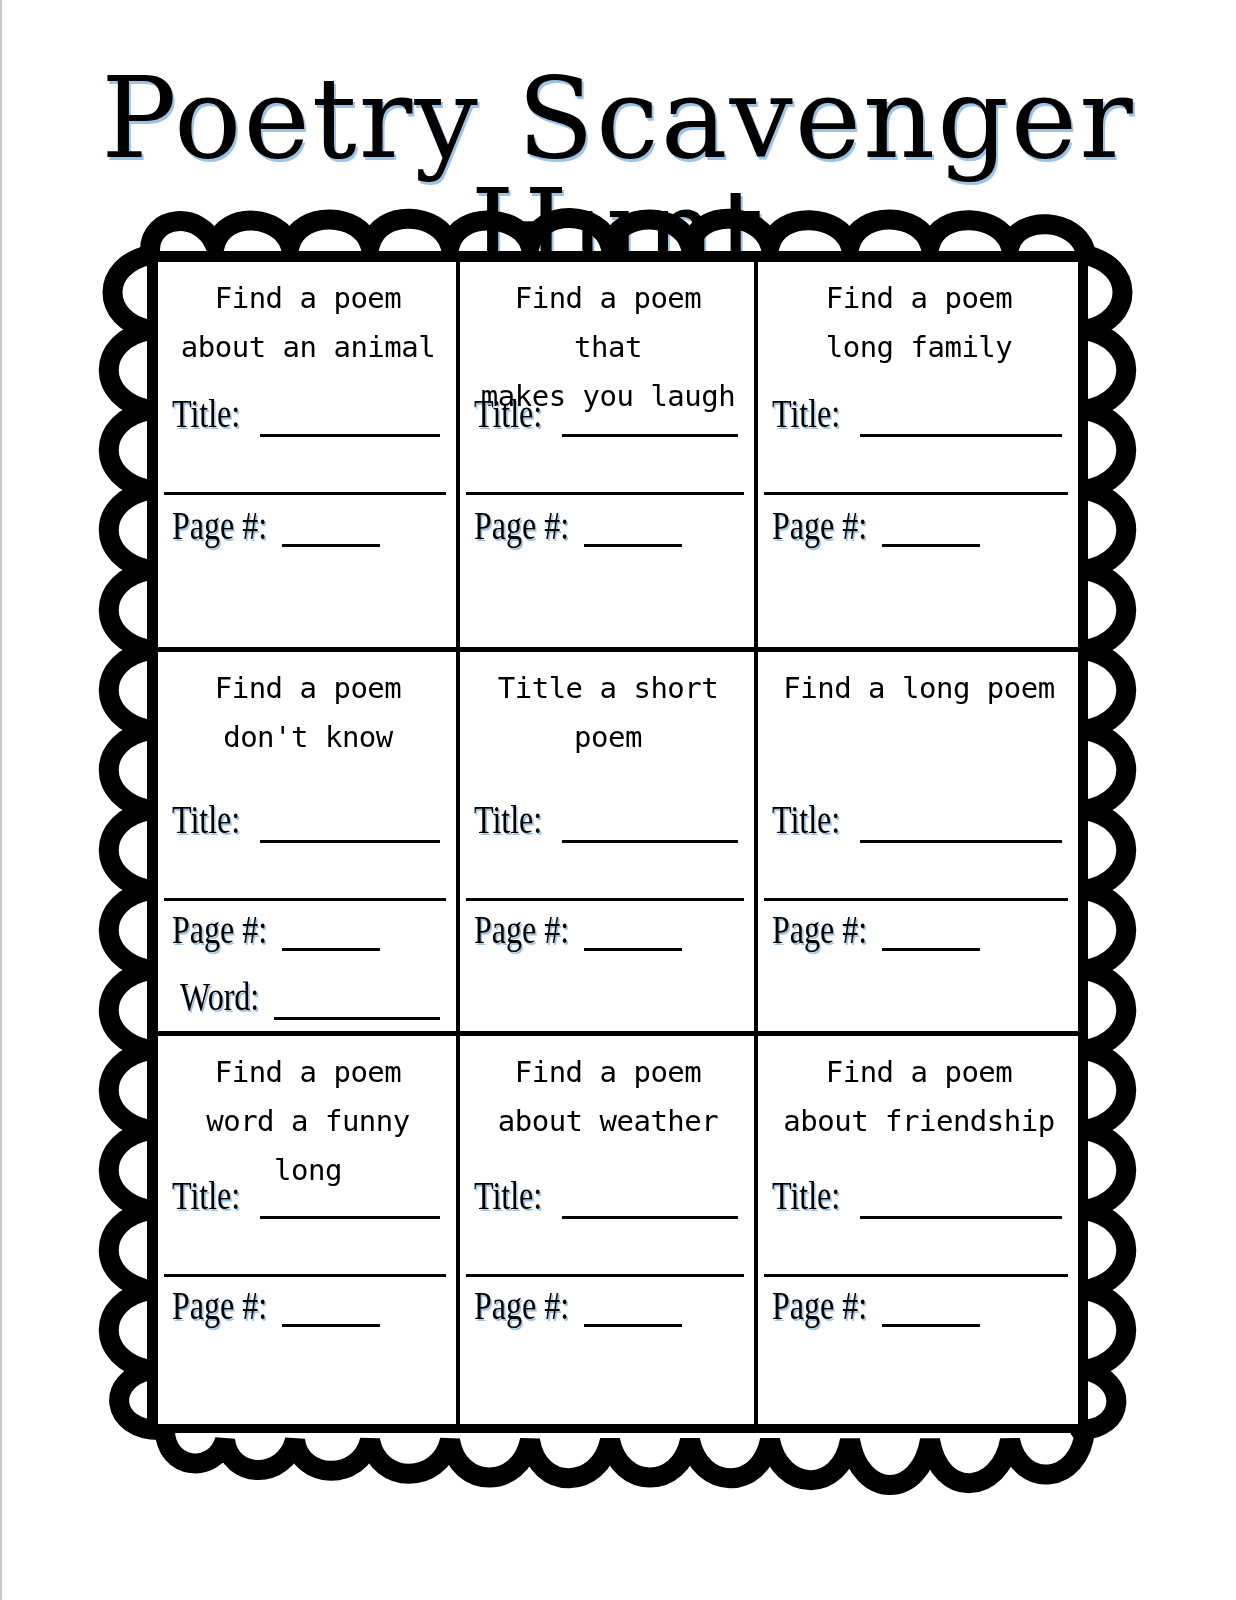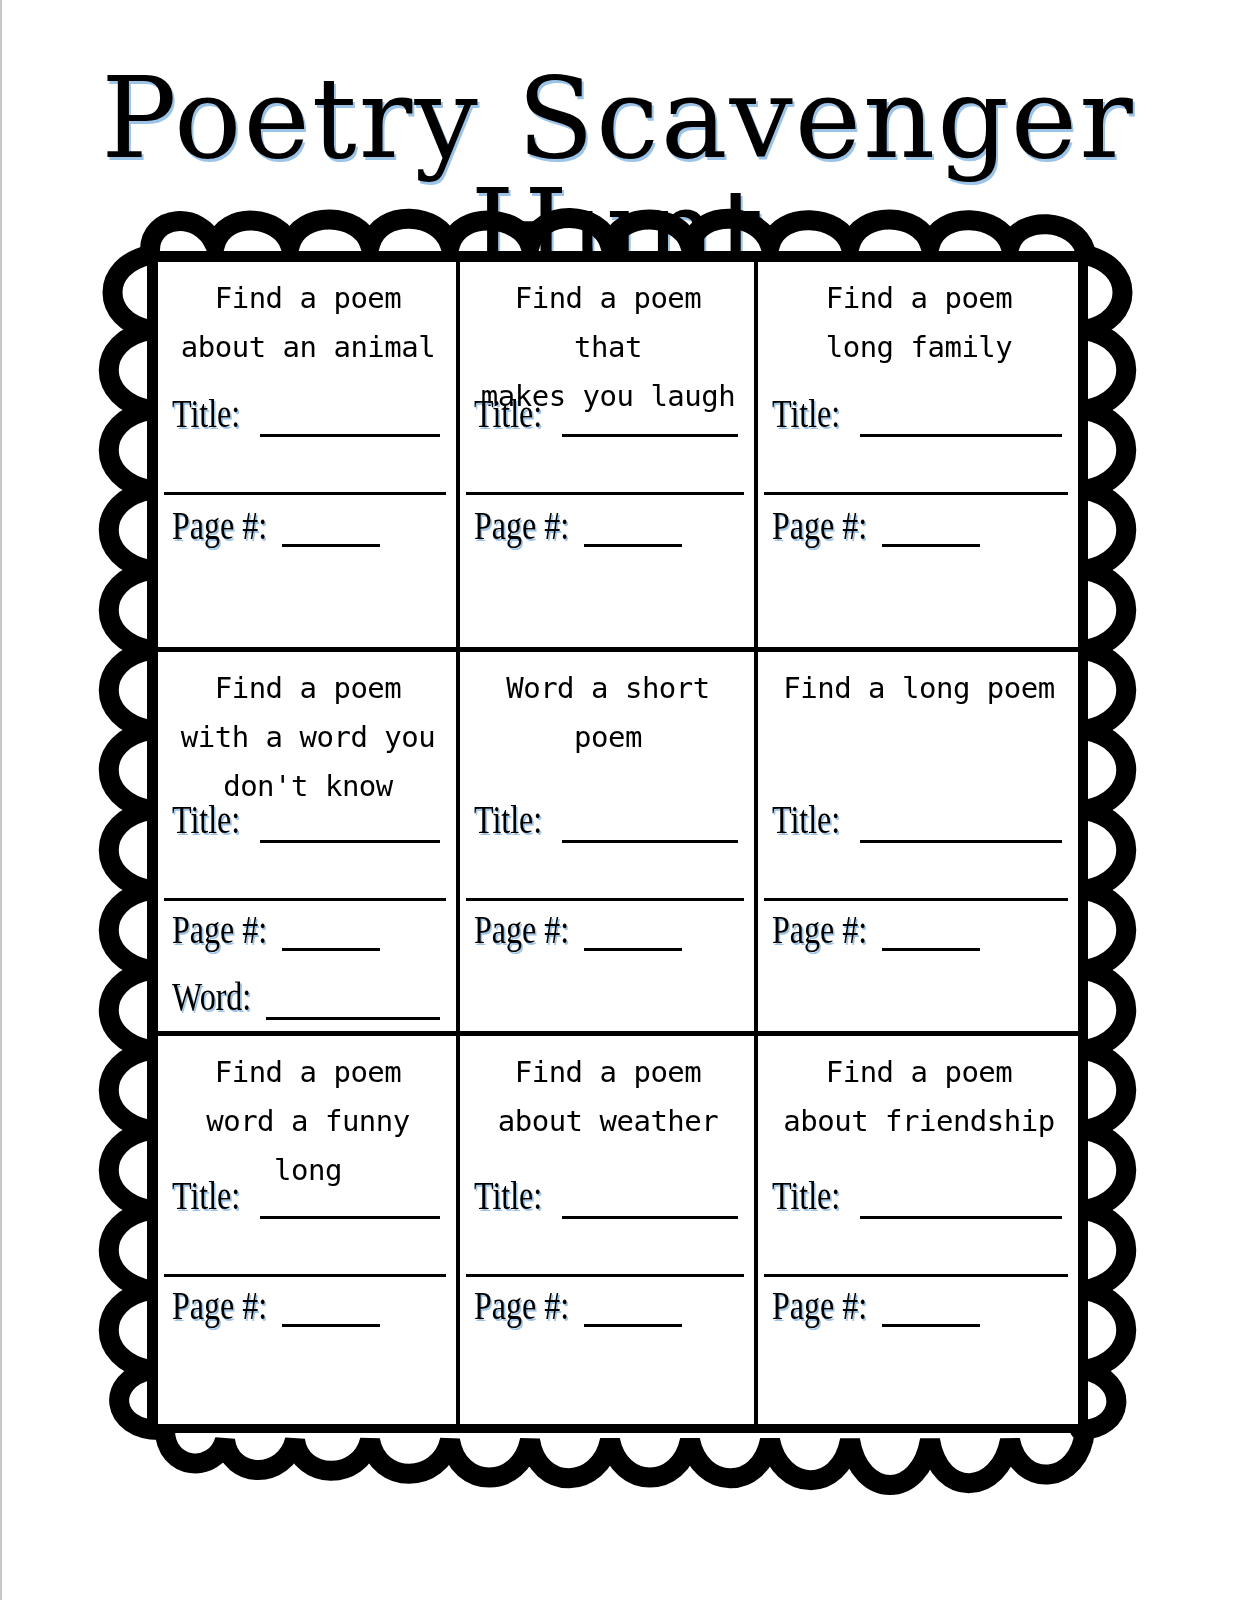--- a/index.html
+++ b/index.html
@@ -89,40 +89,39 @@
     <div class="full-line" style="top:230px;"></div>
     <div class="field" style="top:244px;">
         <span class="lbl">Page #:</span>
         <span class="line page-line" style="top:38px;"></span>
       </div>
   </div>
 
   <div class="cell">
     <div class="prompt">
       <div>Find a poem</div>
-      <div>with a word you</div>
       <div>don't know</div>
     </div>
     <div class="field" style="top:148px;">
         <span class="lbl">Title:</span>
         <span class="line title-line" style="top:40px;"></span>
       </div>
     <div class="full-line" style="top:246px;"></div>
     <div class="field" style="top:258px;">
         <span class="lbl">Page #:</span>
         <span class="line page-line" style="top:38px;"></span>
       </div>
-    <div class="field" style="top:325px;">
+    <div class="field" style="top:325px;margin-left:8px;">
         <span class="lbl">Word:</span>
         <span class="line word-line" style="top:40px;"></span>
       </div>
   </div>
   <div class="cell">
     <div class="prompt">
-      <div>Word a short</div>
+      <div>Title a short</div>
       <div>poem</div>
     </div>
     <div class="field" style="top:148px;">
         <span class="lbl">Title:</span>
         <span class="line title-line" style="top:40px;"></span>
       </div>
     <div class="full-line" style="top:246px;"></div>
     <div class="field" style="top:258px;">
         <span class="lbl">Page #:</span>
         <span class="line page-line" style="top:38px;"></span>

